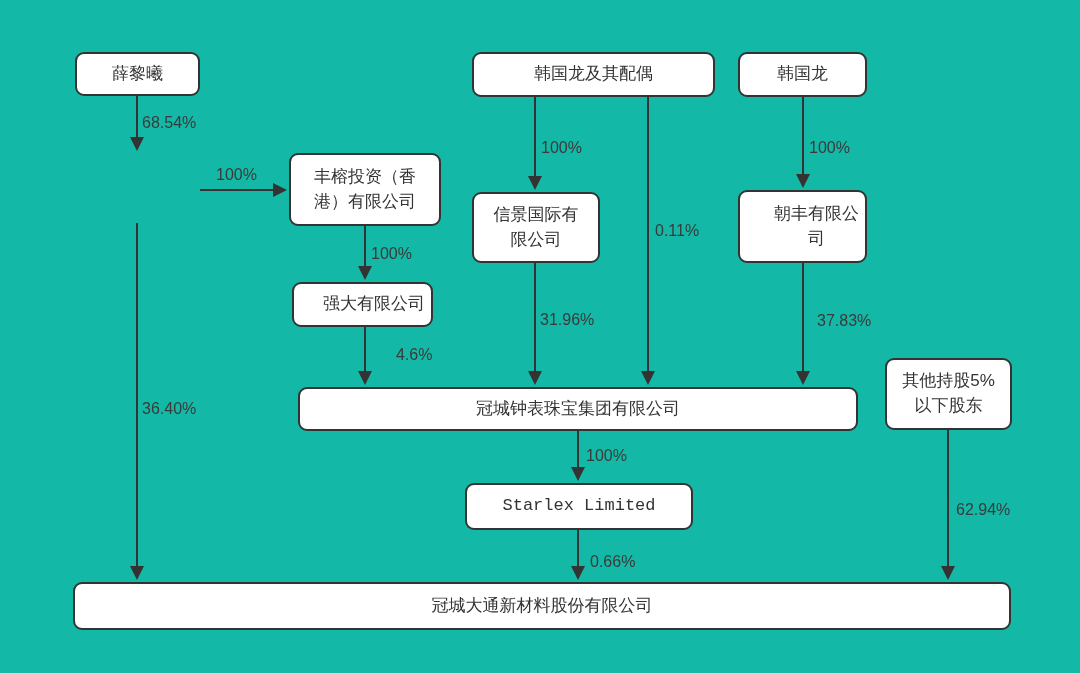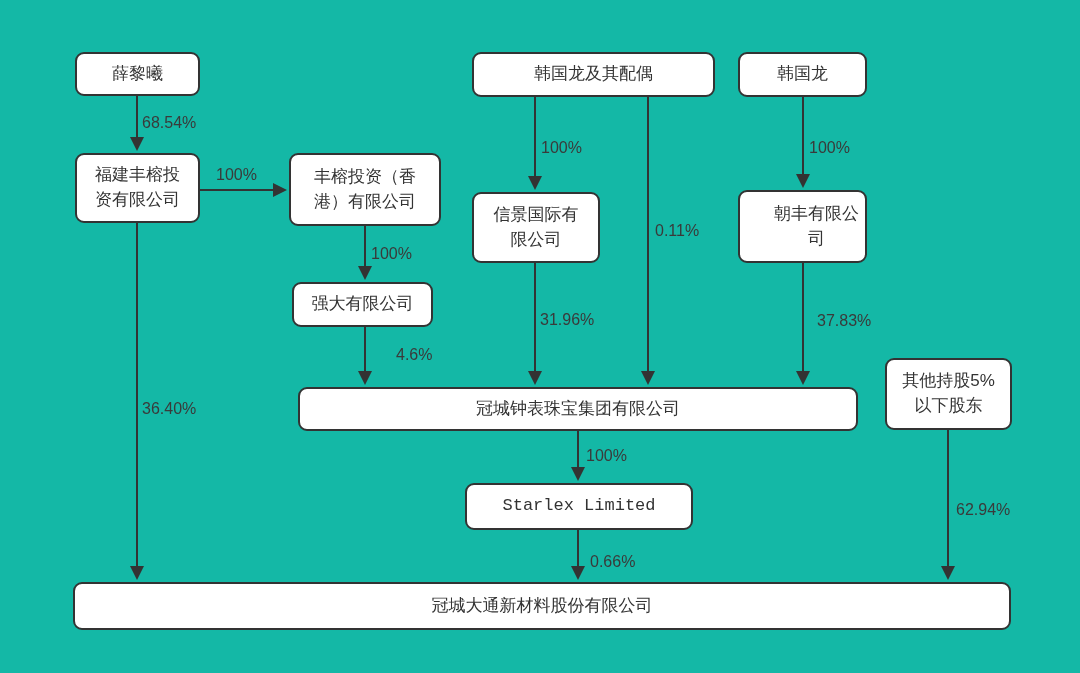--- a/index.html
+++ b/index.html
@@ -73,31 +73,27 @@
       <line x1="578" y1="431" x2="578" y2="479" marker-end="url(#arrow)"></line>
       <line x1="578" y1="530" x2="578" y2="578" marker-end="url(#arrow)"></line>
       <line x1="948" y1="430" x2="948" y2="578" marker-end="url(#arrow)"></line>
     </g>
   </svg>
 
   <div class="node" style="left:75px; top:52px; width:125px; height:44px;">
     <span class="node-label">薛黎曦</span>
   </div>
 
-  <div class="node" style="left:75px; top:153px; width:125px; height:70px;">
-    <span class="node-label">福建丰榕投
-资有限公司</span>
-  </div>
 
   <div class="node" style="left:289px; top:153px; width:152px; height:73px;">
     <span class="node-label">丰榕投资（香
 港）有限公司</span>
   </div>
 
-  <div class="node" style="left:292px; top:282px; width:141px; height:45px;">
+  <div class="node" style="left:292px; top:282px; width:141px; height:45px;justify-content:flex-end;">
     <span class="node-label">强大有限公司</span>
   </div>
 
   <div class="node" style="left:472px; top:192px; width:128px; height:71px;">
     <span class="node-label">信景国际有
 限公司</span>
   </div>
 
   <div class="node" style="left:472px; top:52px; width:243px; height:45px;">
     <span class="node-label">韩国龙及其配偶</span>

